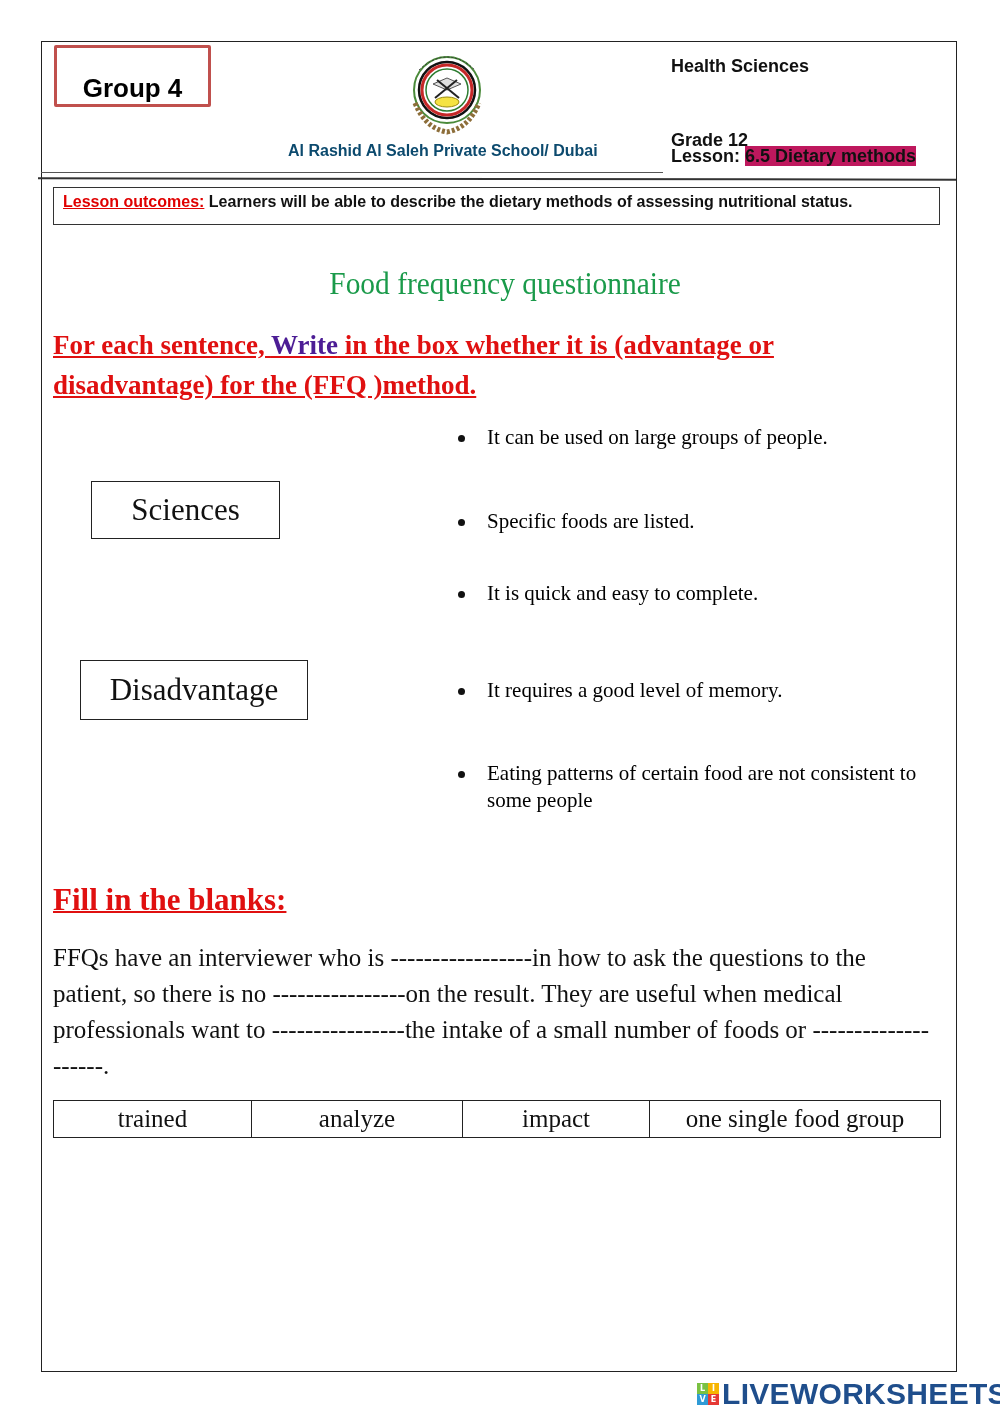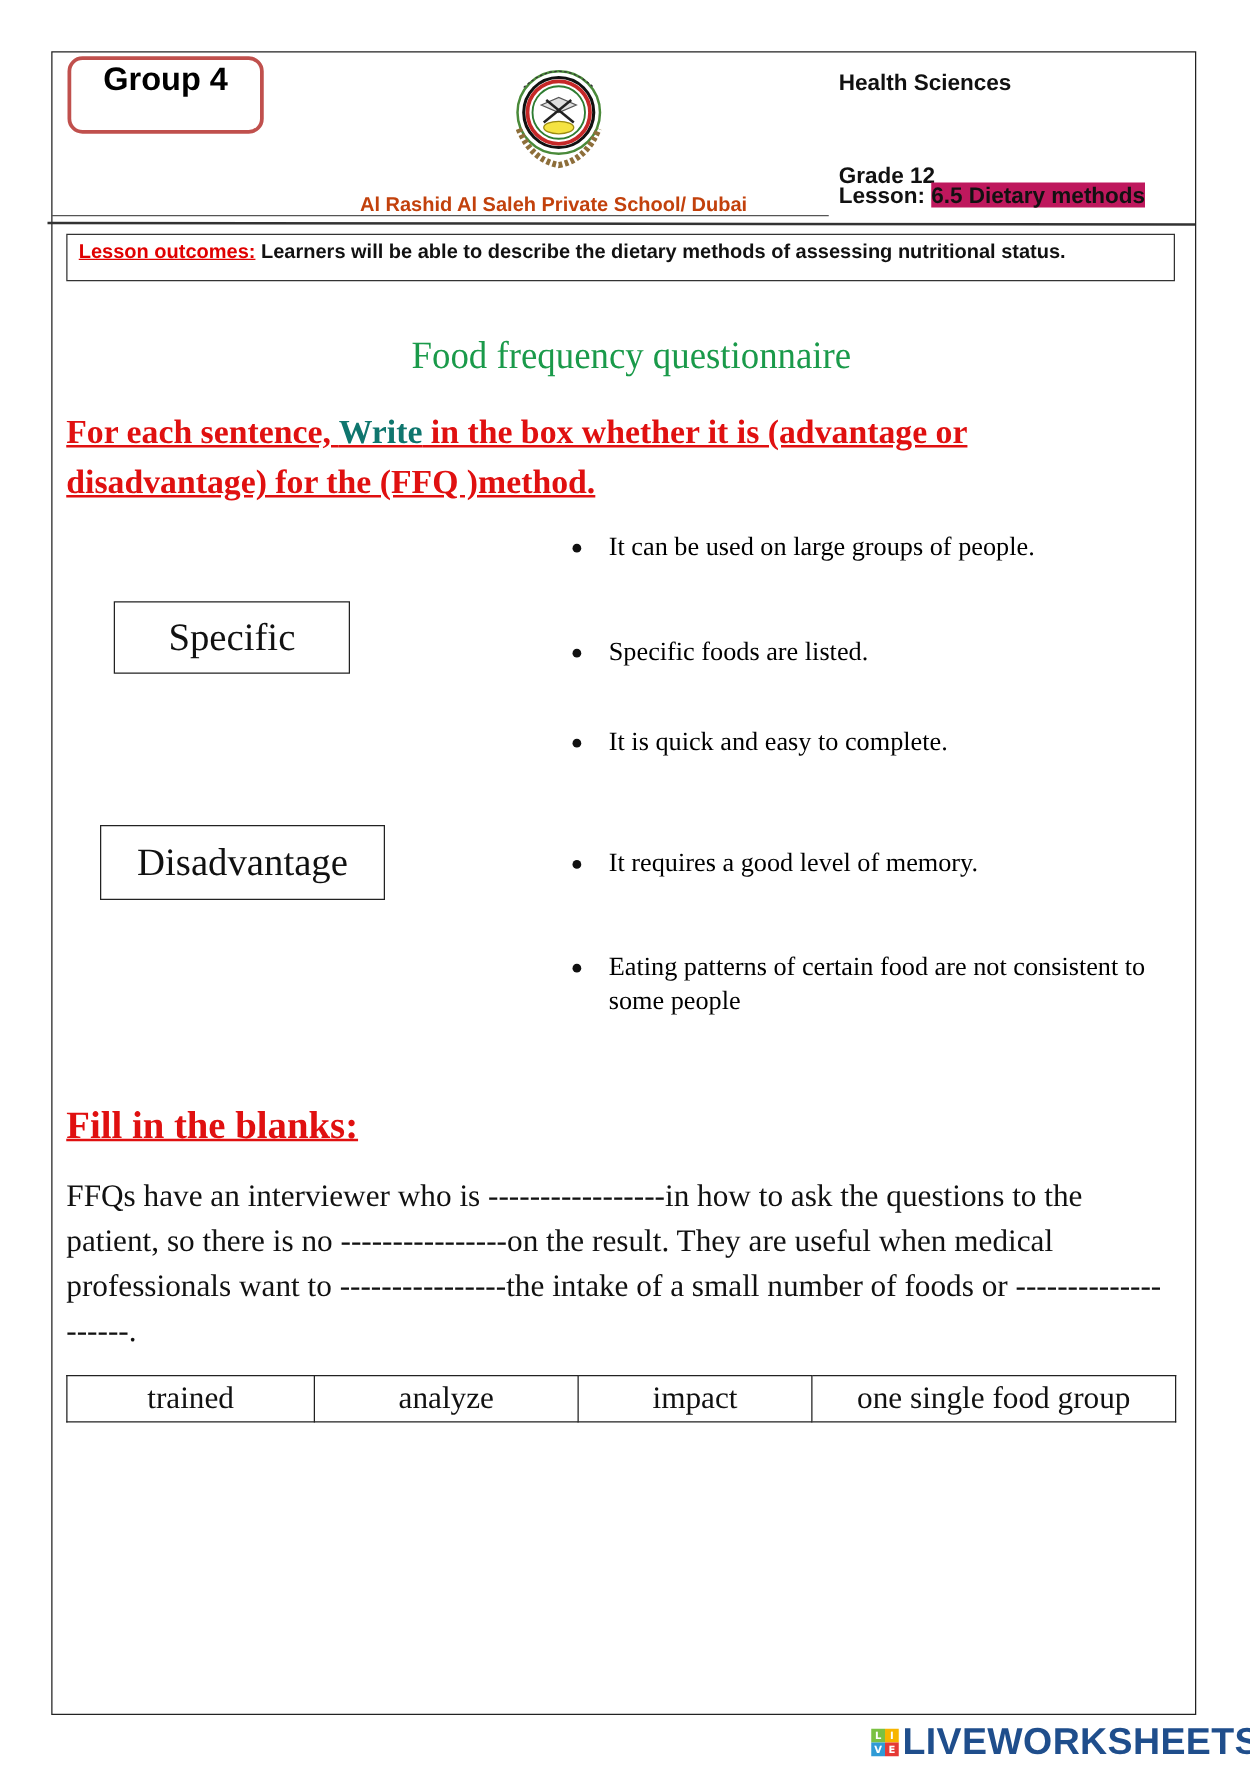--- a/index.html
+++ b/index.html
@@ -7,26 +7,26 @@
     .page {
       position: absolute; left: 41px; top: 41px; width: 916px; height: 1331px;
       border: 1.5px solid #222; box-sizing: border-box; background: #fff;
     }
     .abs { position: absolute; }
     .sans { font-family: "Liberation Sans", "DejaVu Sans", sans-serif; }
     .serif { font-family: "Liberation Serif", "DejaVu Serif", serif; }
 
     .group-box {
       left: 54px; top: 45px; width: 157px; height: 62px;
-      border: 3px solid #c0504d; border-radius: 12px; box-sizing: border-box;
-      display: flex; align-items: flex-start; justify-content: center;
+      border: 3px solid #c0504d; border-radius: 2px; box-sizing: border-box;
+      display: flex; align-items: flex-end; justify-content: center;
       font-weight: bold; font-size: 26px; color: #000;
     }
     .logo { left: 405px; top: 48px; width: 84px; height: 92px; }
-    .school-name { left: 288px; top: 156px; font-size: 16px; font-weight: bold; color: #c2410c; }
+    .school-name { left: 288px; top: 142px; font-size: 16px; font-weight: bold; color: #0c4a6e; }
     .meta { left: 671px; font-size: 18px; font-weight: bold; color: #111; }
     .meta-1 { top: 56px; }
     .meta-2 { top: 101px; margin-top: 29px; }
     .meta-3 { top: 146px; }
     .highlight { background: #be185d; }
     .header-rule { left: 38px; top: 178px; width: 918px; height: 0; border-top: 2px solid #333; transform: rotate(0.08deg); }
     .header-rule-short { left: 41px; top: 172px; width: 622px; height: 0; border-top: 1px solid #555; }
 
     .outcomes {
       left: 53px; top: 187px; width: 887px; height: 38px;
@@ -40,21 +40,21 @@
       left: 0; width: 1000px; top: 266px; text-align: center;
       font-size: 31px; font-weight: normal; color: #1a9a4a; text-decoration: underline;
       text-decoration-thickness: 2px;
     }
     .title-ffq span { display: inline-block; transform: translateX(5px) scaleX(0.95); }
 
     .instruction {
       left: 53px; top: 325px; width: 880px; font-size: 27px; font-weight: bold;
       color: #e01010; line-height: 40px; text-decoration: underline;
     }
-    .instruction .black { color: #0f766e; }
+    .instruction .black { color: #4c1d95; }
 
     .answer-box {
       border: 1.5px solid #222; box-sizing: border-box;
       display: flex; align-items: center; justify-content: center;
       font-size: 31px; color: #111;
     }
     .box-adv { left: 91px; top: 481px; width: 189px; height: 58px; }
     .box-dis { left: 80px; top: 660px; width: 228px; height: 60px; }
 
     .bullets { left: 458px; top: 424px; width: 500px; margin: 0; padding: 0; list-style: none; }
@@ -127,21 +127,21 @@
 
 <div class="abs title-ffq serif">
   <span>Food frequency questionnaire</span>
 </div>
 
 <div class="abs instruction serif">
   <span> For each sentence, </span><span class="black">Write</span><span> in the box whether it is (advantage or disadvantage) for the (FFQ )method.</span>
 </div>
 
 <div class="abs answer-box box-adv serif">
-  <span>Specific</span>
+  <span>Sciences</span>
 </div>
 <div class="abs answer-box box-dis serif">
   <span>Disadvantage</span>
 </div>
 
 <div class="abs bullets serif">
   <div class="bullet" style="top:0px;">
     <span class="dot"></span>
     <span class="txt">It can be used on large groups of people.</span>
   </div>

